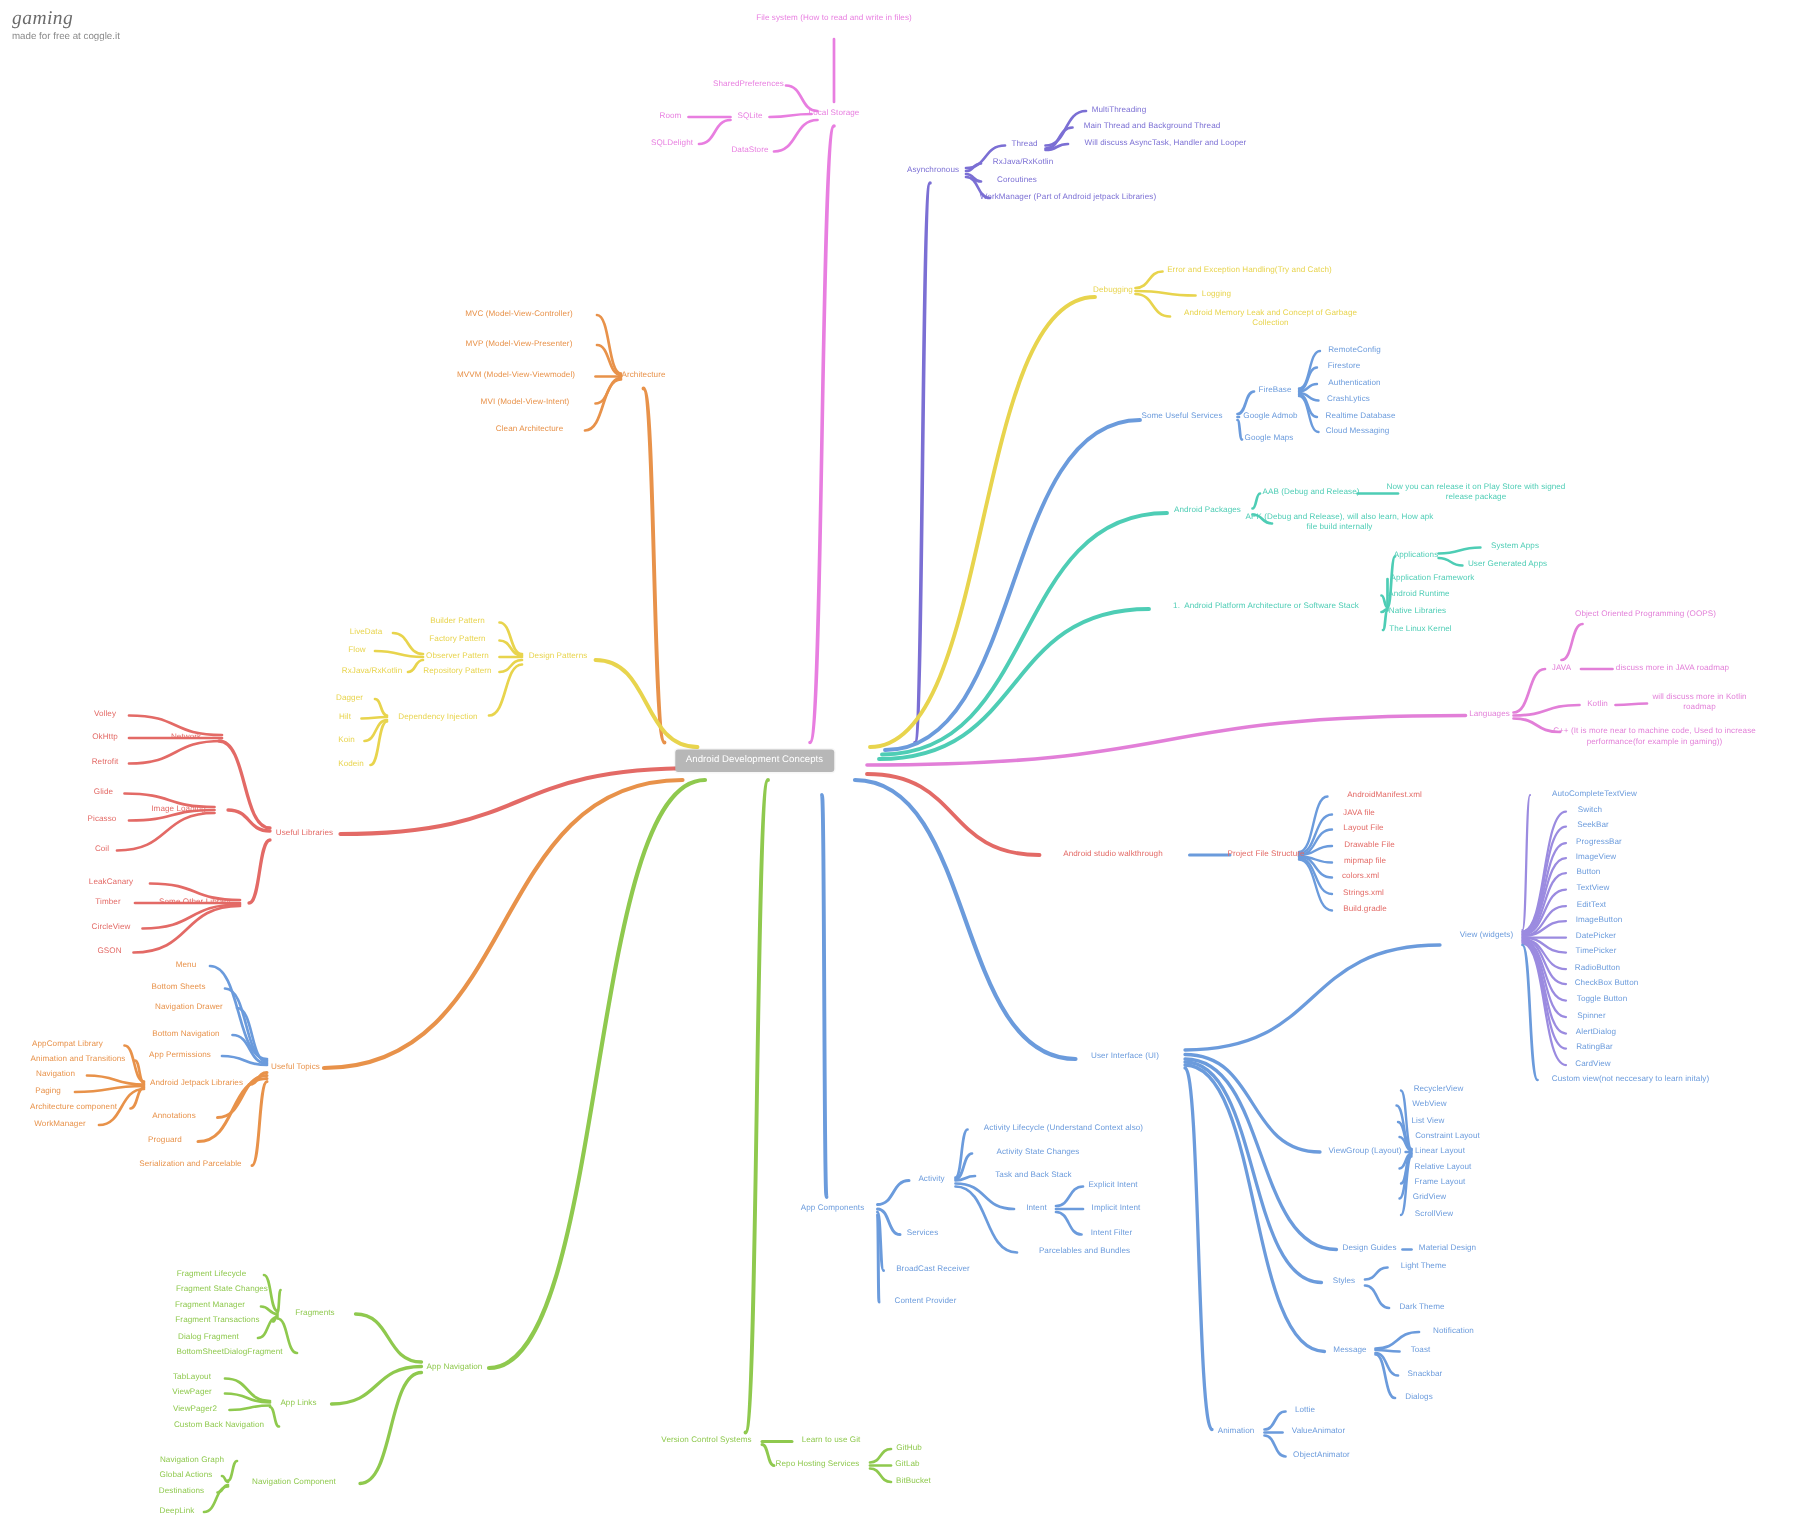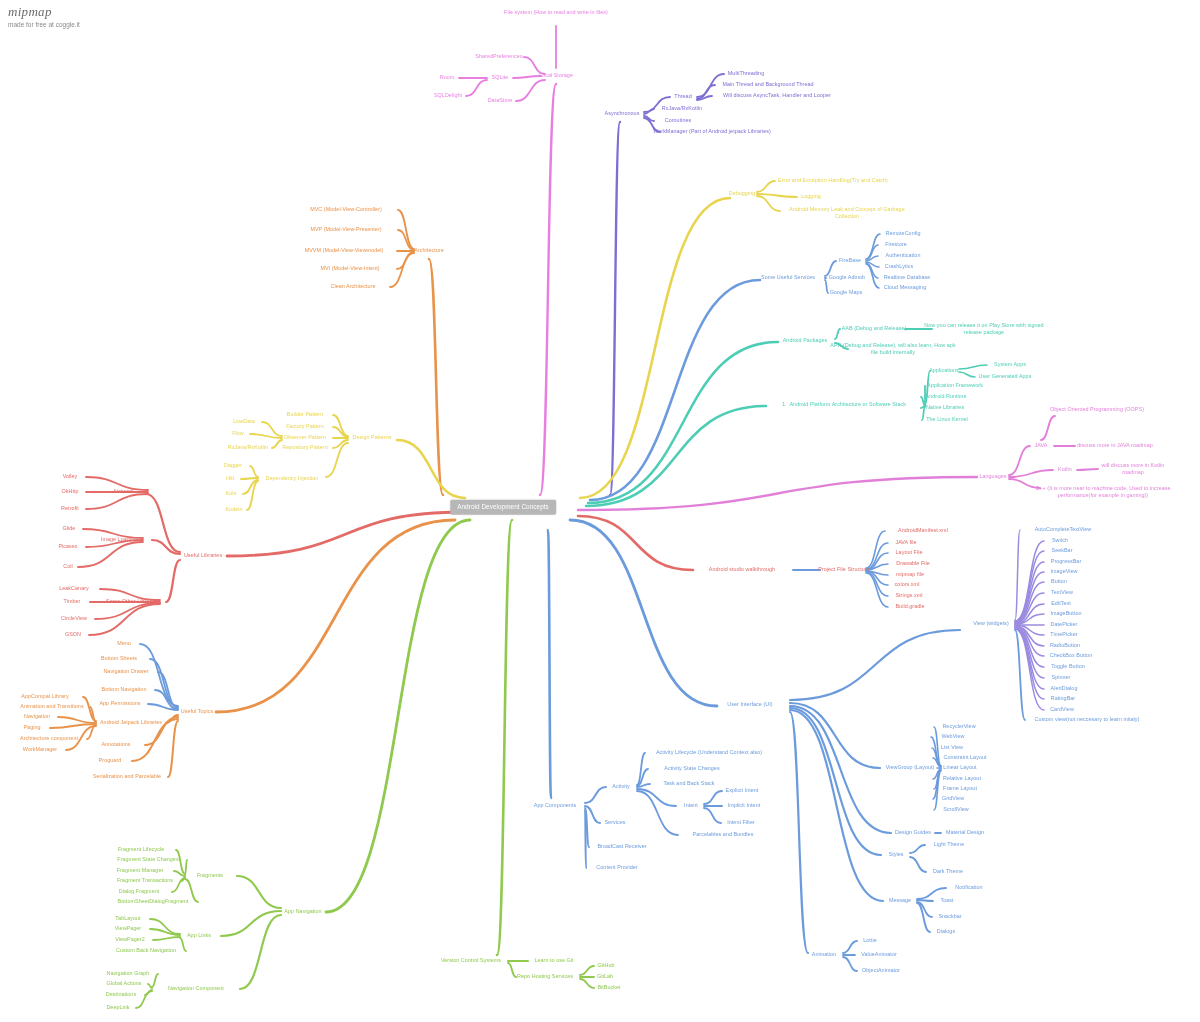--- a/index.html
+++ b/index.html
@@ -13,21 +13,21 @@
   .node{position:absolute;transform:translate(-50%,-50%);white-space:pre;
         font-size:5.4px;line-height:1.35;text-align:center;letter-spacing:.05px;}
   .root{font-size:6.4px;background:#b7b7b7;color:#ffffff;padding:3px 7px;border-radius:2px;
         box-shadow:0 0 0 1px rgba(0,0,0,.03);}
   svg .lnk{fill:none;stroke-linecap:round;}
 </style>
 </head>
 <body>
 
 <div class="brand">
-  <div class="brand-logo">mipmap</div>
+  <div class="brand-logo">gaming</div>
   <div class="brand-sub">made for free at coggle.it</div>
 </div>
 
 <svg id="map" viewBox="0 0 1200 1022">
     <path class="lnk" d="M556,26 C556,26 556,68 556,68" stroke="#e87ee0" stroke-width="1.8"></path>
     <path class="lnk" d="M524,57 C535.55,57 533.45,74 545,74" stroke="#e87ee0" stroke-width="1.8"></path>
     <path class="lnk" d="M513,78 C528.4,78 525.6,76 541,76" stroke="#e87ee0" stroke-width="1.8"></path>
     <path class="lnk" d="M516,101 C531.95,101 529.05,80 545,80" stroke="#e87ee0" stroke-width="1.8"></path>
     <path class="lnk" d="M459,78 C474.4,78 471.6,78 487,78" stroke="#e87ee0" stroke-width="1.8"></path>
     <path class="lnk" d="M466,96 C477.55,96 475.45,80 487,80" stroke="#e87ee0" stroke-width="1.8"></path>

